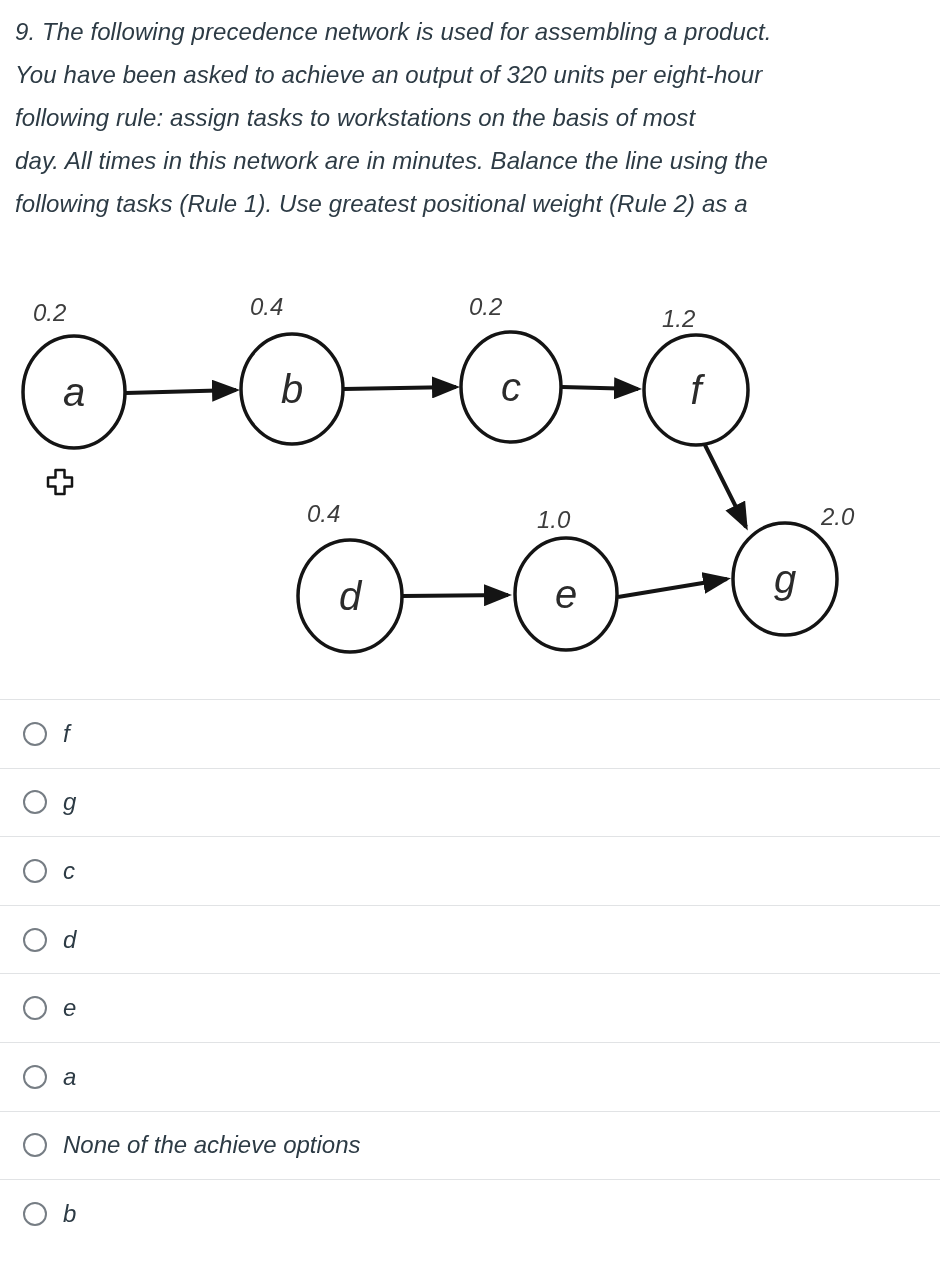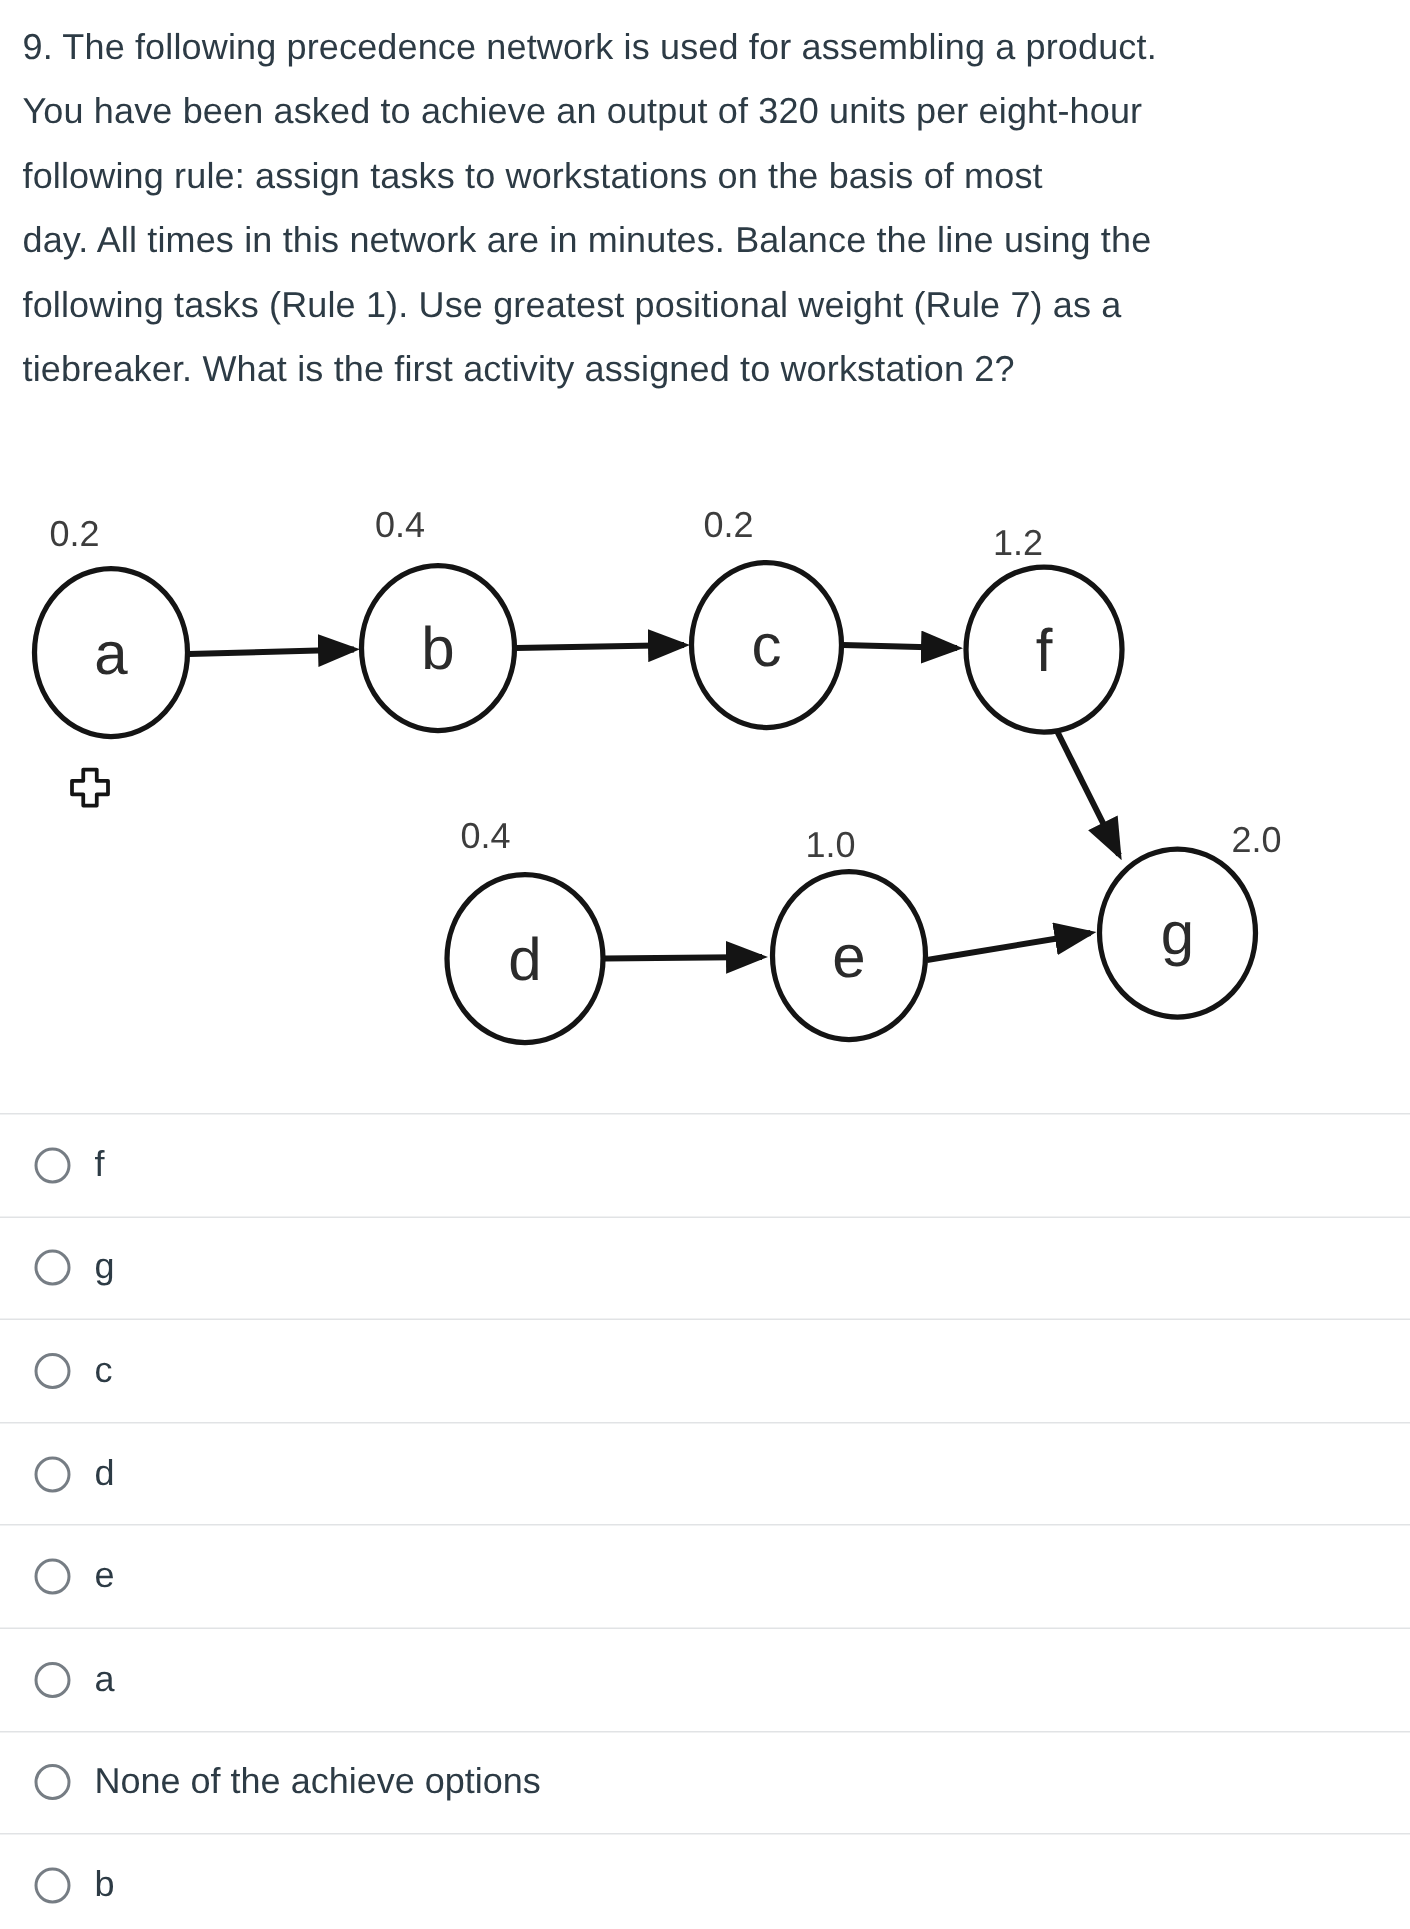--- a/index.html
+++ b/index.html
@@ -9,20 +9,21 @@
     width: 940px;
     height: 1286px;
     overflow: hidden;
     font-family: "Liberation Sans", sans-serif;
     color: #2d3b45;
   }
   .page {
     width: 940px;
     height: 1010px;
     position: relative;
+    font-style: italic;
   }
   
   .question {
     padding: 10px 16px 0 15px;
   }
   .qline {
     font-size: 24px;
     line-height: 43px;
     white-space: nowrap;
     letter-spacing: 0.1px;
@@ -89,22 +90,21 @@
 </head>
 <body>
 
 <main class="page">
 
   <div class="question">
     <div class="qline">9. The following precedence network is used for assembling a product.</div>
     <div class="qline">You have been asked to achieve an output of 320 units per eight-hour</div>
     <div class="qline">following rule: assign tasks to workstations on the basis of most</div>
     <div class="qline">day. All times in this network are in minutes. Balance the line using the</div>
-    <div class="qline">following tasks (Rule 1). Use greatest positional weight (Rule 7) as a</div>
-    <div class="qline">tiebreaker. What is the first activity assigned to workstation 2?</div>
+    <div class="qline">following tasks (Rule 1). Use greatest positional weight (Rule 2) as a</div>
   </div>
 
   <div class="diagram">
     <svg width="940" height="400" viewBox="0 0 940 400">
       <defs>
         <marker id="ah" markerWidth="7" markerHeight="5.5" refX="6" refY="2.75" orient="auto" markerUnits="strokeWidth">
           <path d="M0,0 L7,2.75 L0,5.5 Z" fill="#141414"></path>
         </marker>
       </defs>
 

